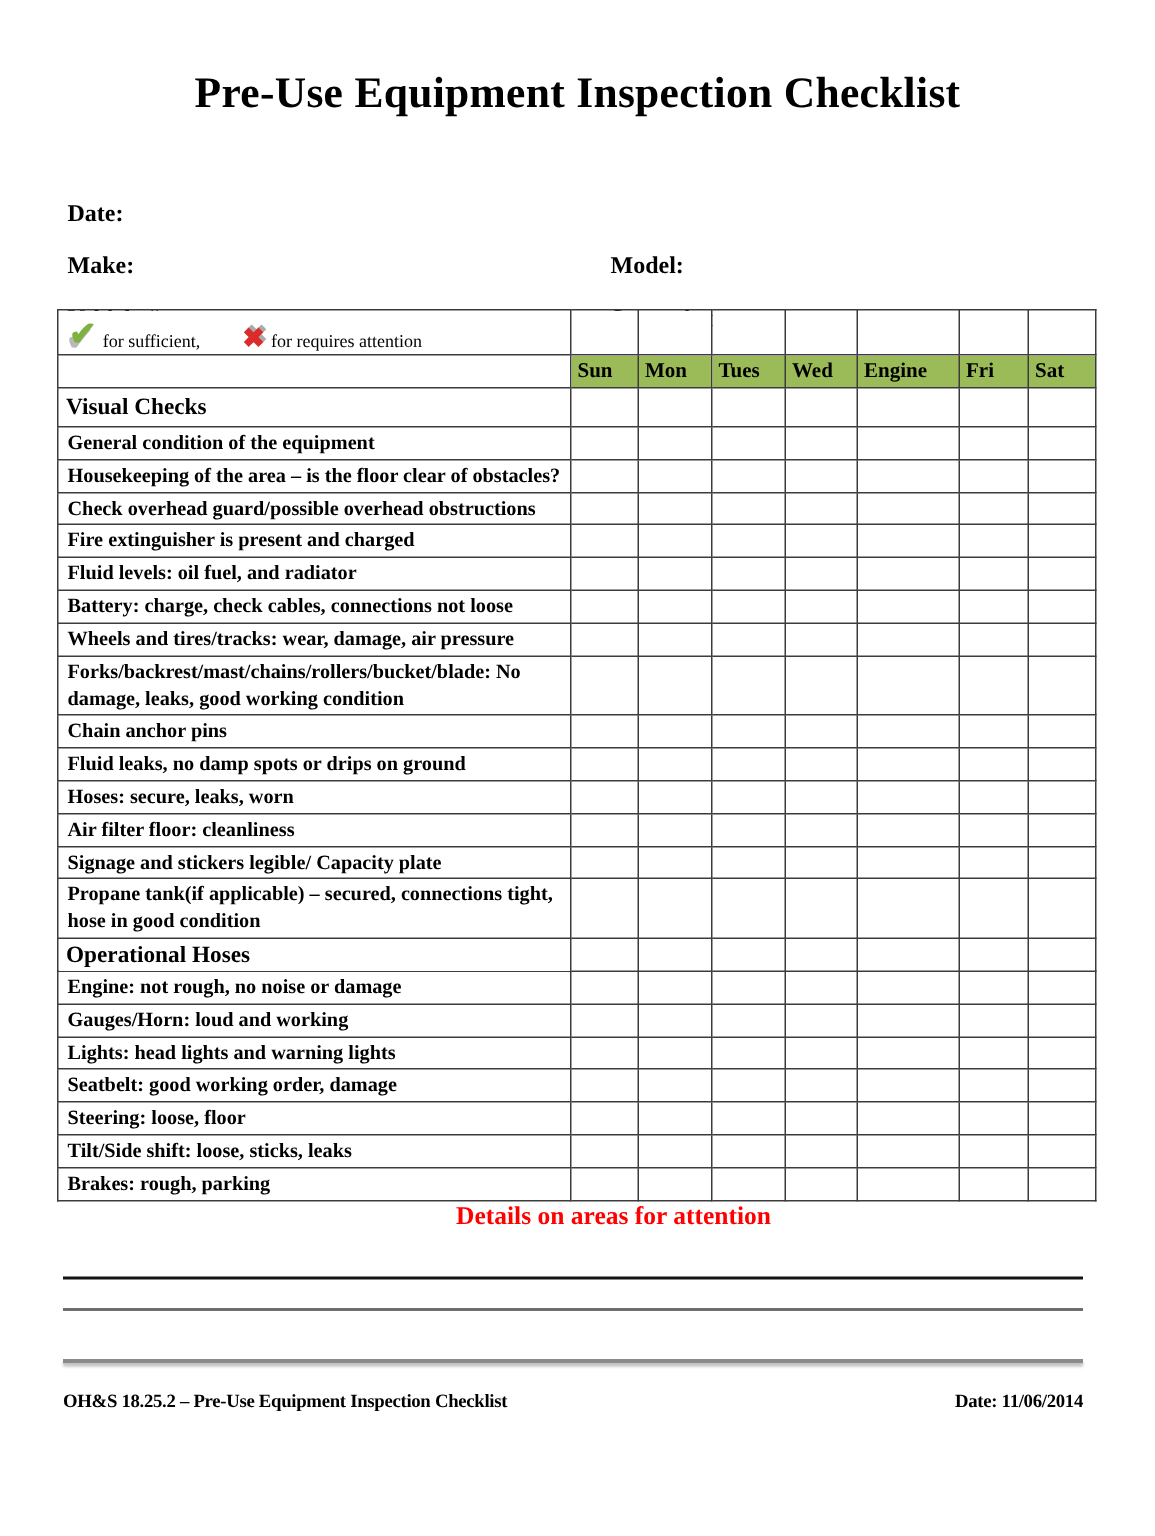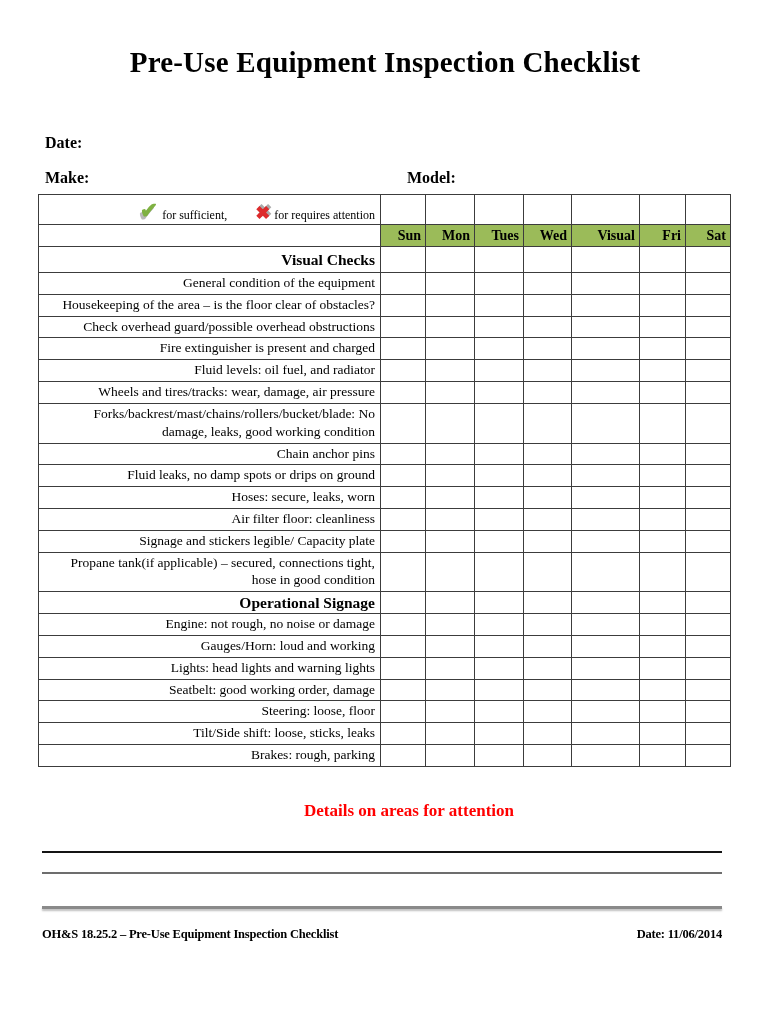--- a/index.html
+++ b/index.html
@@ -19,25 +19,24 @@
   .field{
     position:absolute;font-size:16px;font-weight:bold;margin-top:31px;
   }
   .f-date{left:45px;top:103px;}
   .f-make{left:45px;top:138px;}
   .f-vehicle{left:45px;top:173px;}
   .f-model{left:407px;top:138px;}
   .f-supervisor{left:407px;top:173px;}
 
   table.checklist{
-    position:absolute;left:38px;top:194px;
+    position:absolute;left:38px;top:206px;
     border-collapse:collapse;table-layout:fixed;
     width:692px;
     font-size:13.5px;
-    text-align:right;
   }
   table.checklist td{
     border:1px solid #3c3c3c;
     padding:1px 5px;
     vertical-align:middle;
     background:#fff;
     overflow:hidden;
   }
   tr.legend-row{height:30px;}
   tr.legend-row td{vertical-align:bottom;}
@@ -55,21 +54,21 @@
     text-shadow:2px -2px 0 #aaa;
     display:inline-block;
     margin:0 4px 0 28px;
   }
   tr.day-header-row{height:22px;}
   tr.day-header-row td.day-head{
     background:var(--header-bg,#9bbb59);
     font-weight:bold;font-size:14px;
     padding:0 4px;
   }
-  tr.content-row{height:21px;}
+  tr.content-row{height:21px;font-weight:bold;}
   tr.content-row td.label-cell{line-height:1.32;padding:1px 5px 2px 6px;}
   tr.section-row{height:22px;}
   tr.section-row td.label-cell{
     font-size:15.5px;font-weight:bold;position:relative;
   }
   tr.section-row.has-label2{height:26px;}
   .details-heading{
     position:absolute;top:801px;left:0;width:770px;
     text-align:center;
     color:var(--details-color,#ff0000);
@@ -121,21 +120,21 @@
           <td></td>
           <td></td>
           <td></td>
         </tr>
       <tr class="day-header-row" id="day-header-row">
         <td class="label-cell"></td>
       <td class="day-head">Sun</td>
           <td class="day-head">Mon</td>
           <td class="day-head">Tues</td>
           <td class="day-head">Wed</td>
-          <td class="day-head">Visual</td>
+          <td class="day-head">Engine</td>
           <td class="day-head">Fri</td>
           <td class="day-head">Sat</td>
         </tr>
     <tr class="section-row has-label2">
           <td class="label-cell">Visual Checks</td>
           <td></td>
           <td></td>
           <td></td>
           <td></td>
           <td></td>
@@ -186,20 +185,30 @@
           <td class="label-cell">Fluid levels: oil fuel, and radiator</td>
           <td></td>
           <td></td>
           <td></td>
           <td></td>
           <td></td>
           <td></td>
           <td></td>
         </tr>
         <tr class="content-row">
+          <td class="label-cell">Battery: charge, check cables, connections not loose</td>
+          <td></td>
+          <td></td>
+          <td></td>
+          <td></td>
+          <td></td>
+          <td></td>
+          <td></td>
+        </tr>
+        <tr class="content-row">
           <td class="label-cell">Wheels and tires/tracks: wear, damage, air pressure</td>
           <td></td>
           <td></td>
           <td></td>
           <td></td>
           <td></td>
           <td></td>
           <td></td>
         </tr>
         <tr class="content-row">
@@ -266,21 +275,21 @@
           <td class="label-cell">Propane tank(if applicable) – secured, connections tight, hose in good condition</td>
           <td></td>
           <td></td>
           <td></td>
           <td></td>
           <td></td>
           <td></td>
           <td></td>
         </tr>
         <tr class="section-row">
-          <td class="label-cell">Operational Signage</td>
+          <td class="label-cell">Operational Hoses</td>
           <td></td>
           <td></td>
           <td></td>
           <td></td>
           <td></td>
           <td></td>
           <td></td>
         </tr>
         <tr class="content-row">
           <td class="label-cell">Engine: not rough, no noise or damage</td>

